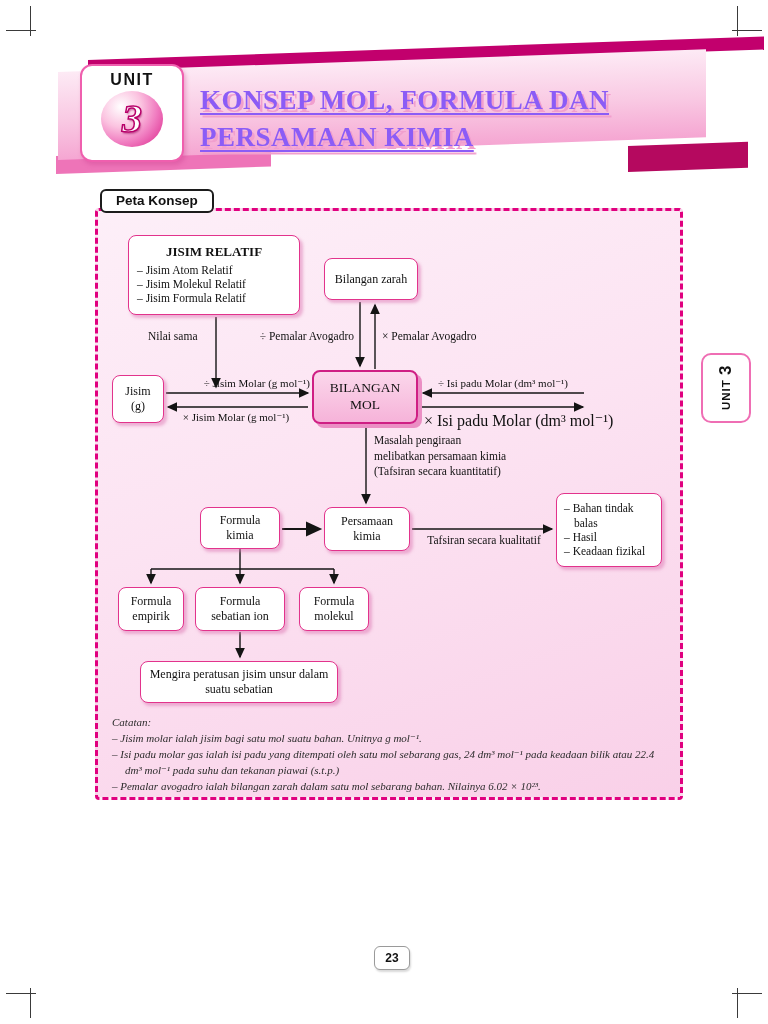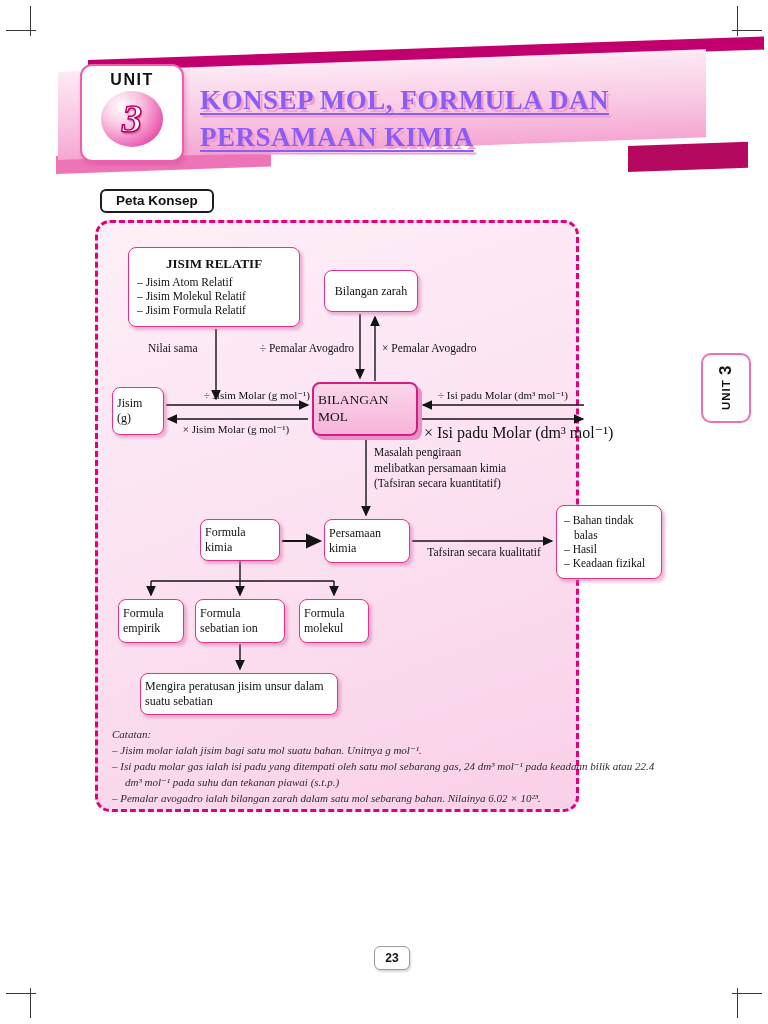--- a/index.html
+++ b/index.html
@@ -52,33 +52,33 @@
             font-family:"Liberation Sans","DejaVu Sans",sans-serif;}
   .tab-word{font-weight:bold;font-size:11.5px;letter-spacing:1px;}
   .tab-num{font-weight:bold;font-size:17px;}
 
   
   .peta-label{position:absolute;left:100px;top:189px;padding:2px 14px 3px;background:#fff;
             border:2px solid #1c1c1c;border-radius:6px;z-index:6;
             font-family:"Liberation Sans","DejaVu Sans",sans-serif;font-weight:bold;font-size:13.5px;}
 
   
-  .map{position:absolute;left:95px;top:220px;width:484px;height:592px;box-sizing:border-box;
-        border:3px dashed #e0007f;border-radius:15px;
+  .map{position:absolute;left:95px;top:208px;width:588px;height:592px;box-sizing:border-box;
+        border:3px dashed #e0007f;border-radius:4px;
         background:linear-gradient(160deg,#fdeff8 0%,#fce3f2 45%,#f9d0e8 100%);z-index:3;}
   .arrows{position:absolute;left:0;top:0;z-index:1;}
   .arr{fill:none;stroke:#141414;stroke-width:1.4;marker-end:url(#ah);}
   .arrb{fill:none;stroke:#141414;stroke-width:2.2;marker-end:url(#ah);}
   .ln{fill:none;stroke:#141414;stroke-width:1.4;}
 
   
   .cbox{position:absolute;box-sizing:border-box;background:#fff;border:1.6px solid #e2338c;
         border-radius:8px;box-shadow:2.5px 3px 3px rgba(222,120,180,.5);
         font-size:12px;line-height:1.25;display:flex;flex-direction:column;
-        align-items:center;justify-content:center;padding:3px 4px;z-index:2;}
+        align-items:center;justify-content:center;text-align:center;padding:3px 4px;z-index:2;}
   .box-jisim-relatif{left:30px;top:24px;width:172px;height:80px;align-items:flex-start;
         text-align:left;padding:5px 8px;}
   .cbox-title{font-weight:bold;font-size:13px;align-self:center;margin-bottom:2px;}
   .cbox-item{font-size:11.5px;}
   .box-bilangan-zarah{left:226px;top:47px;width:94px;height:42px;}
   .box-bilangan-mol{left:214px;top:159px;width:106px;height:54px;font-weight:normal;font-size:13.5px;
         border:2px solid #cf1f84;background:linear-gradient(180deg,#fbd7eb,#f6b3d9);
         box-shadow:4px 4px 0 #eb8fc4;}
   .box-jisim{left:14px;top:164px;width:52px;height:48px;}
   .box-isi-padu-gas{left:488px;top:164px;width:78px;height:48px;}

